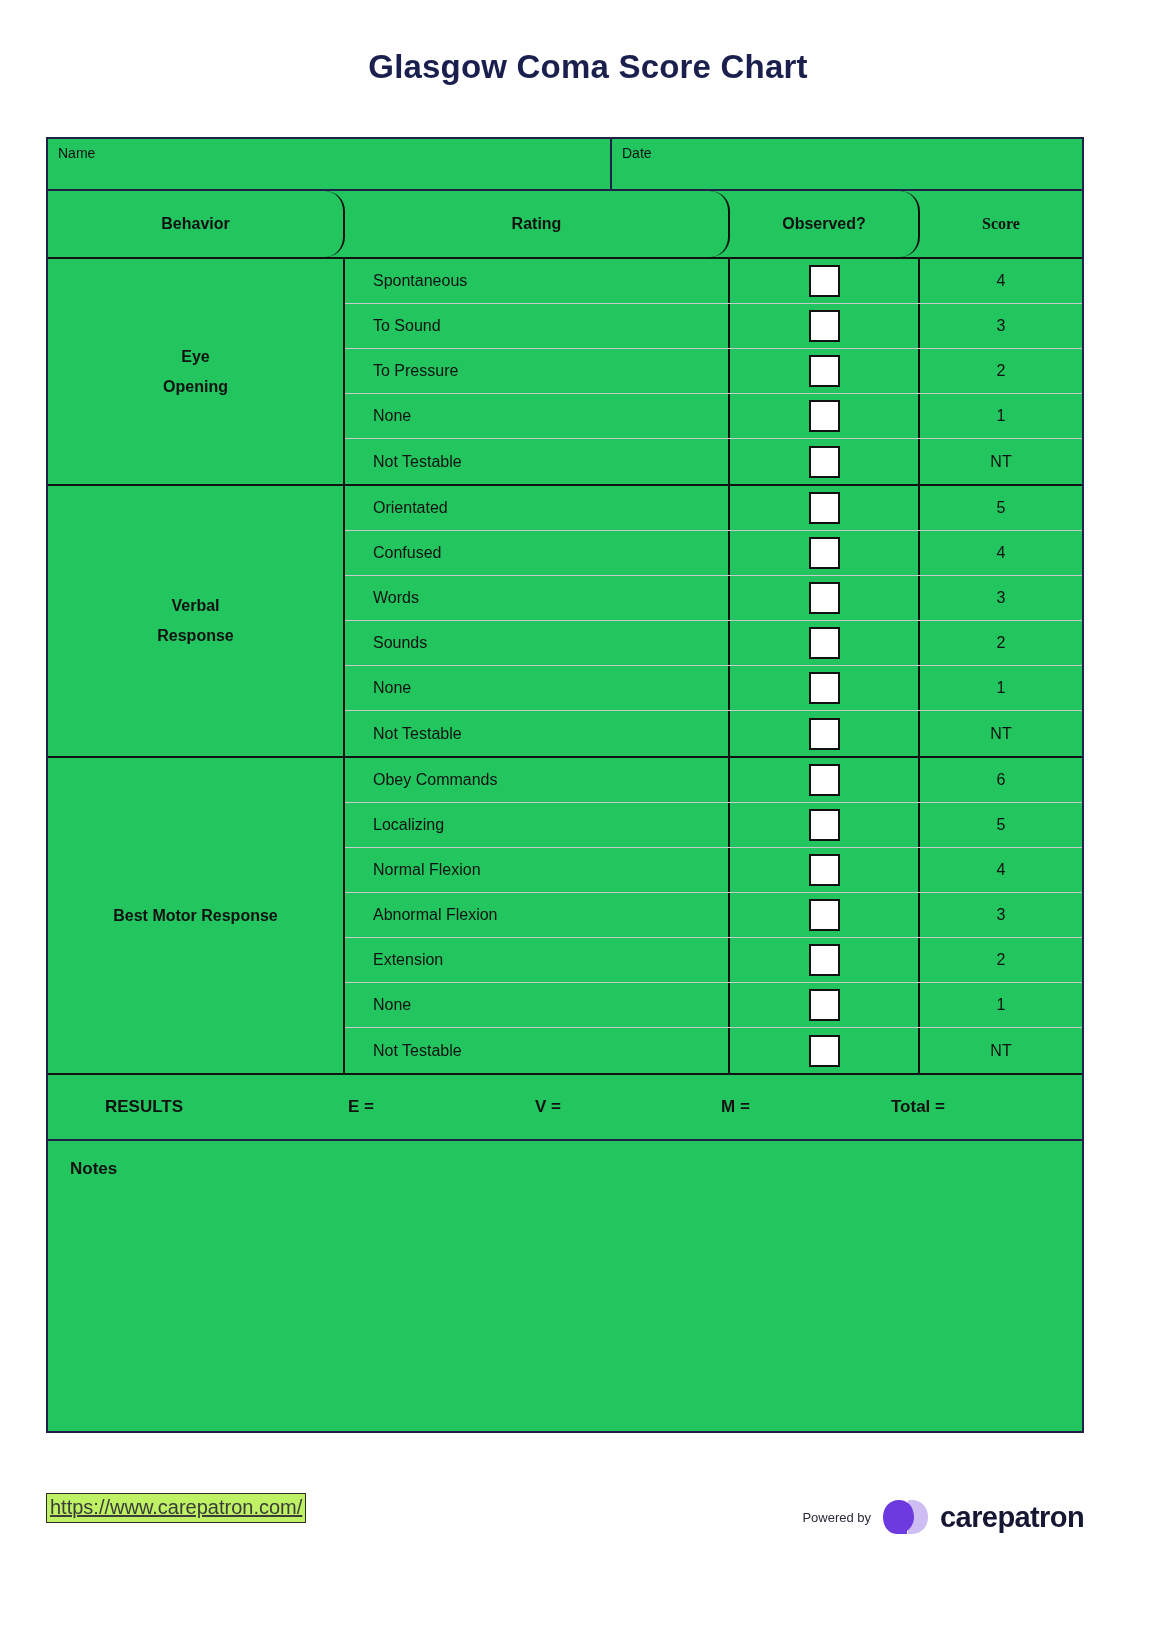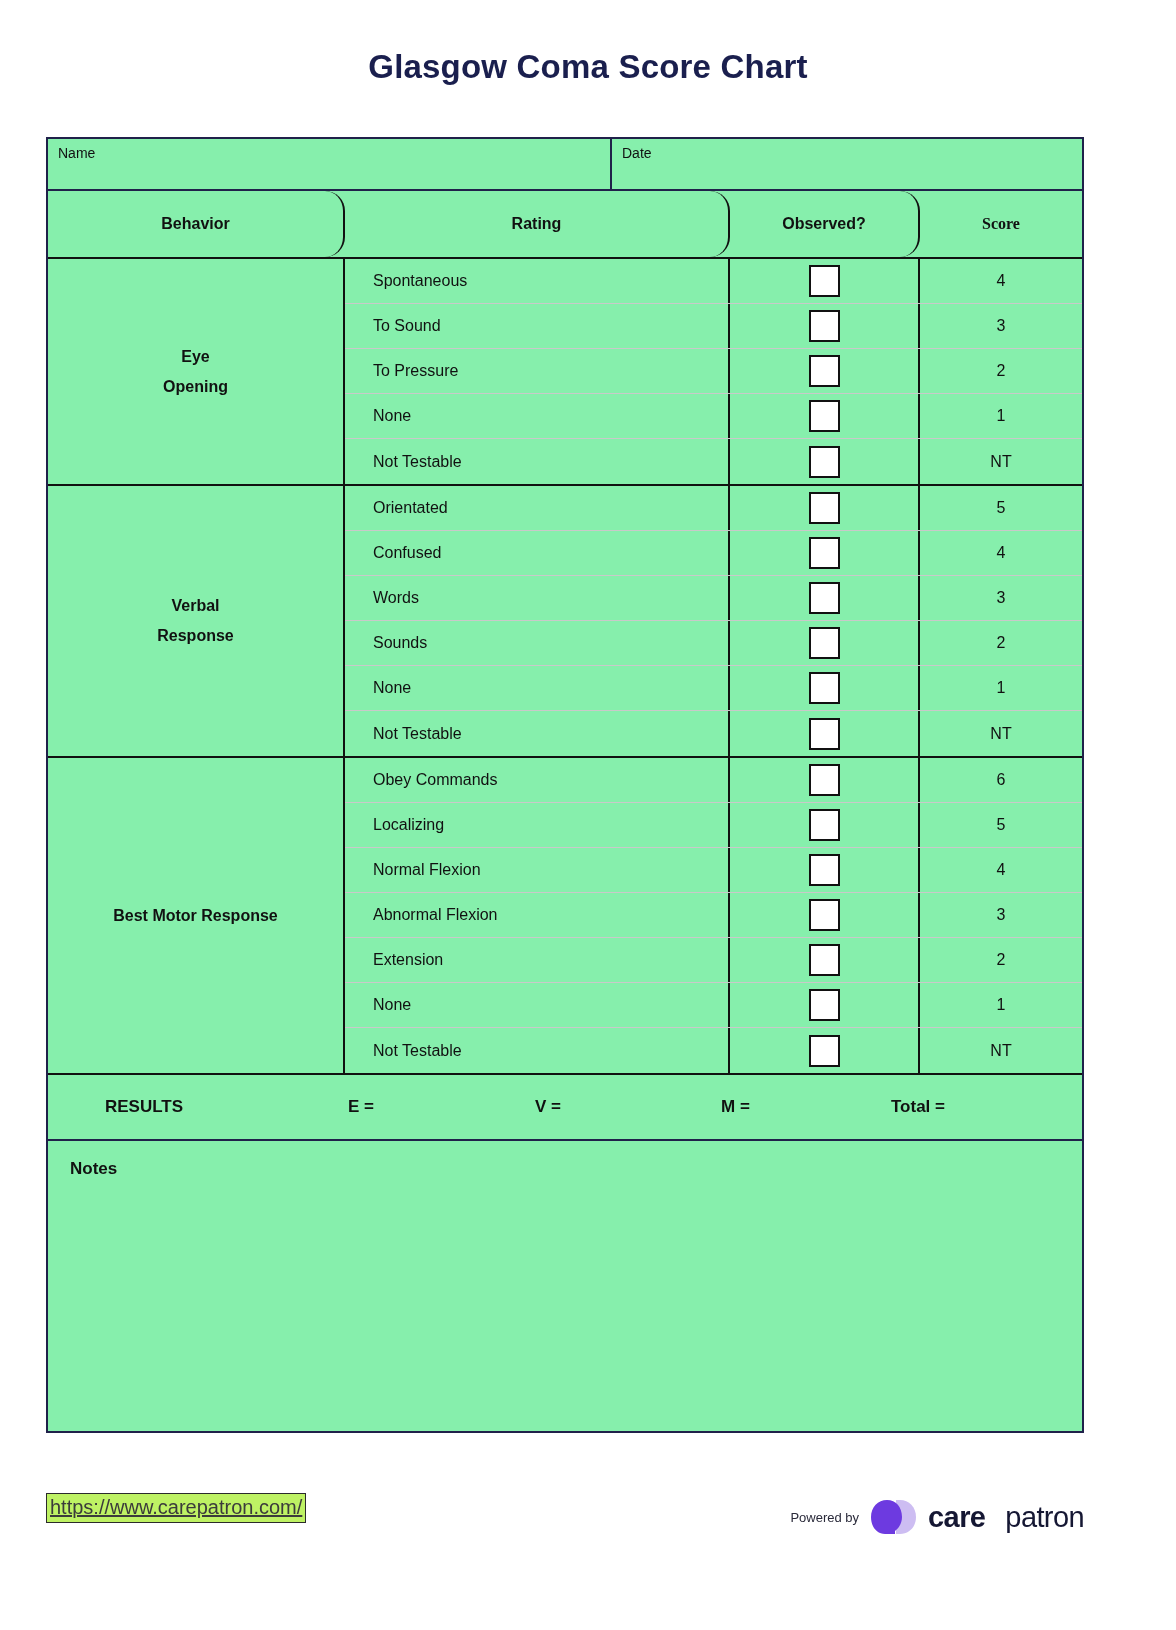--- a/index.html
+++ b/index.html
@@ -32,21 +32,21 @@
     letter-spacing: 0.2px;
   }
 
   
   .form-frame {
     position: absolute;
     left: 46px;
     top: 137px;
     width: 1038px;
     border: 2px solid #20214a;
-    background: #86efac;
+    background: #22c55e;
   }
 
   
   .id-row {
     display: flex;
     height: 52px;
     border-bottom: 2px solid #20214a;
   }
   .id-cell {
     position: relative;
@@ -222,21 +222,21 @@
     height: 37px;
   }
   .logo-mark svg { display: block; }
   .wordmark {
     font-size: 29px;
     color: #151733;
     letter-spacing: -0.6px;
     white-space: nowrap;
   }
   .wordmark .bold { font-weight: bold; }
-  .wordmark .light { font-weight: normal; margin-left: 20px; }
+  .wordmark .light { font-weight: bold; }
 </style>
 </head>
 <body>
 
 <div class="page">
 
   <div class="title">Glasgow Coma Score Chart</div>
 
   <div class="form-frame">
 

